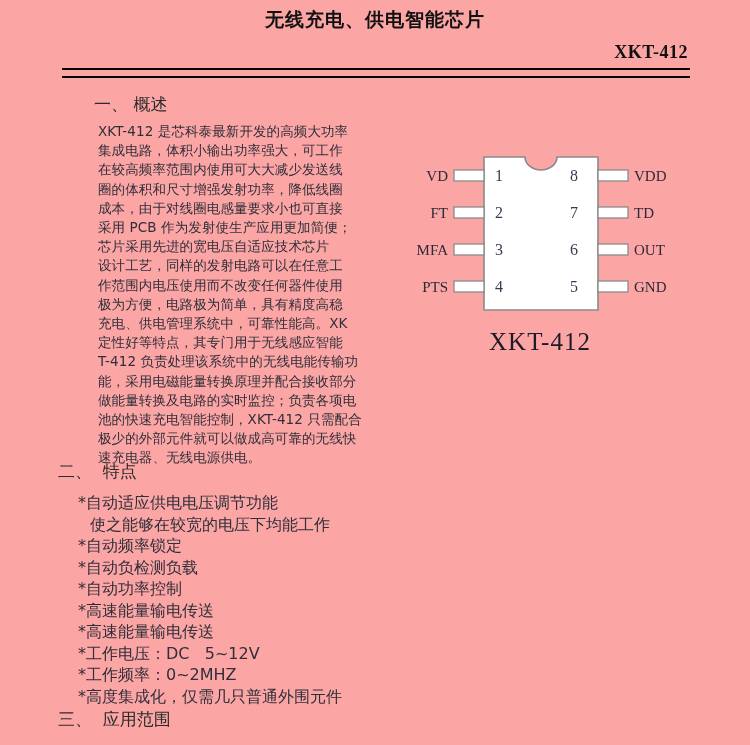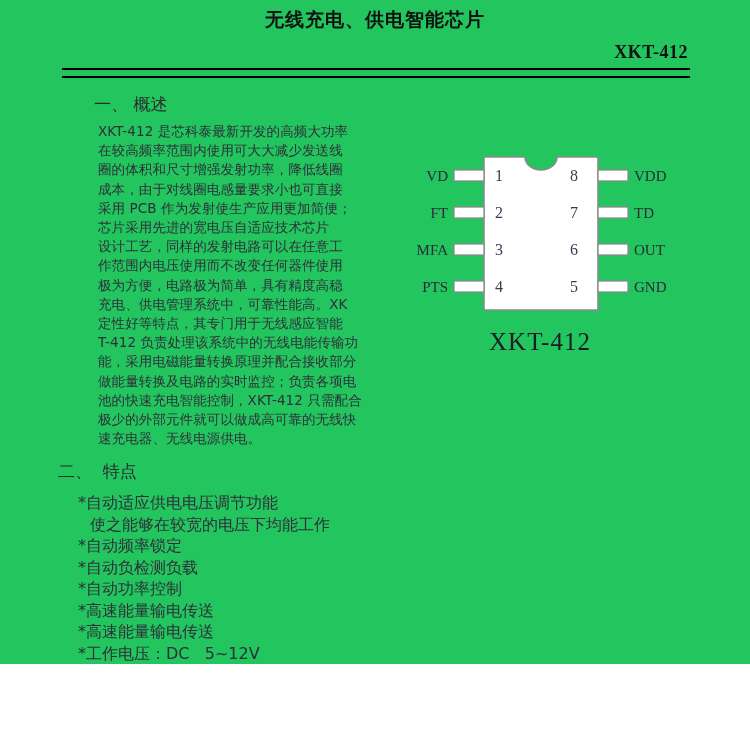--- a/index.html
+++ b/index.html
@@ -3,22 +3,22 @@
 <meta charset="utf-8">
 <style>
   html, body {
     margin: 0;
     padding: 0;
     background: #ffffff;
   }
   #page {
     position: relative;
     width: 750px;
-    height: 664px;
-    background: #22c55e;
+    height: 745px;
+    background: #fca5a5;
     overflow: hidden;
     font-family: "Liberation Serif", "DejaVu Serif", serif;
     color: #1a1a1a;
   }
 
   
   .doc-title {
     position: absolute;
     left: 0;
     top: 7px;
@@ -123,20 +123,21 @@
   <div class="doc-title">无线充电、供电智能芯片</div>
 
   <div class="doc-partno">XKT-412</div>
 
   <div class="rule-double"></div>
 
   <div class="sec-heading" id="sec1-heading">一、 概述</div>
 
   <div class="overview" id="overview-body">
       <div class="ov-line">XKT-412 是芯科泰最新开发的高频大功率</div>
+      <div class="ov-line">集成电路，体积小输出功率强大，可工作</div>
       <div class="ov-line">在较高频率范围内使用可大大减少发送线</div>
       <div class="ov-line">圈的体积和尺寸增强发射功率，降低线圈</div>
       <div class="ov-line">成本，由于对线圈电感量要求小也可直接</div>
       <div class="ov-line">采用 PCB 作为发射使生产应用更加简便；</div>
       <div class="ov-line">芯片采用先进的宽电压自适应技术芯片</div>
       <div class="ov-line">设计工艺，同样的发射电路可以在任意工</div>
       <div class="ov-line">作范围内电压使用而不改变任何器件使用</div>
       <div class="ov-line">极为方便，电路极为简单，具有精度高稳</div>
       <div class="ov-line">充电、供电管理系统中，可靠性能高。XK</div>
       <div class="ov-line">定性好等特点，其专门用于无线感应智能</div>
@@ -195,14 +196,15 @@
       <div class="feat-line">*自动频率锁定</div>
       <div class="feat-line">*自动负检测负载</div>
       <div class="feat-line">*自动功率控制</div>
       <div class="feat-line">*高速能量输电传送</div>
       <div class="feat-line">*高速能量输电传送</div>
       <div class="feat-line">*工作电压：DC   5~12V</div>
       <div class="feat-line">*工作频率：0~2MHZ</div>
       <div class="feat-line">*高度集成化，仅需几只普通外围元件</div>
     </div>
 
+  <div class="sec-heading" id="sec3-heading">三、  应用范围</div>
 
 </div>
 
 </body></html>

